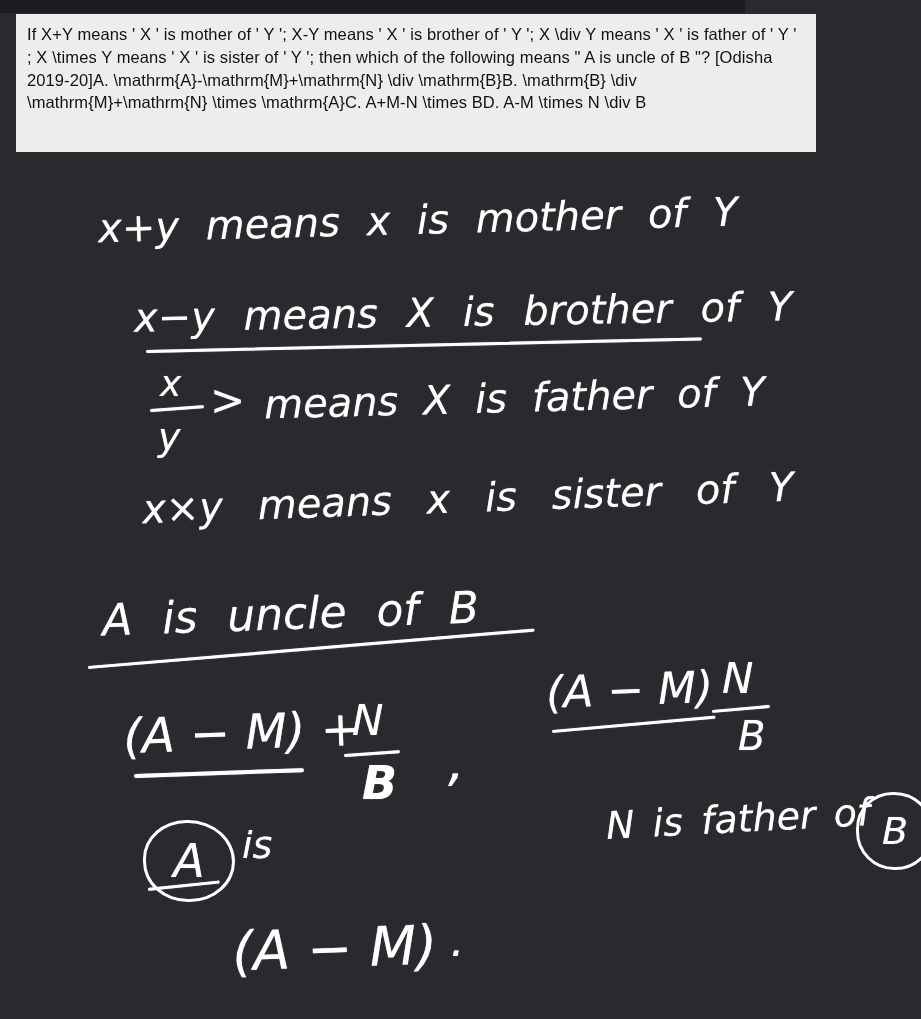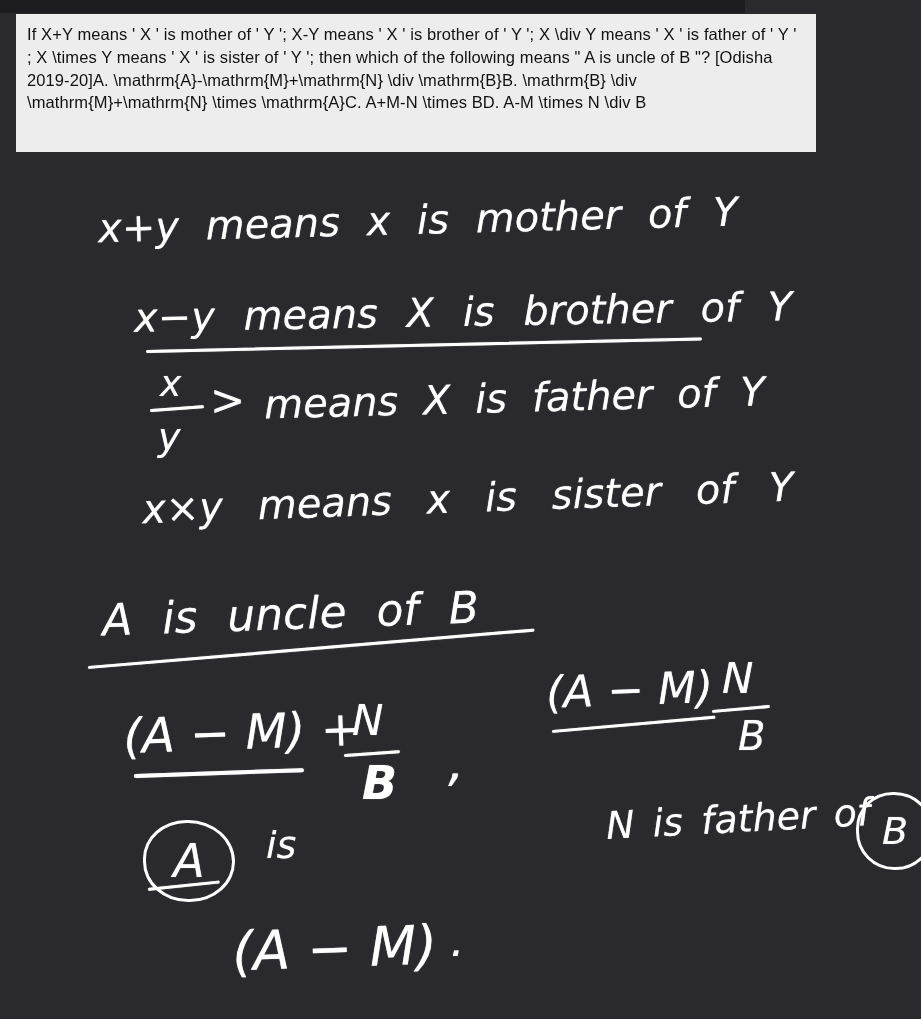--- a/index.html
+++ b/index.html
@@ -84,21 +84,21 @@
   <div class="hw" style="left:546px;top:668px;font-size:44px;transform:rotate(-2deg);">(A − M)</div>
   <div class="stroke" style="left:552px;top:730px;width:164px;transform:rotate(-5deg);"></div>
   <div class="hw" style="left:722px;top:658px;font-size:42px;">N</div>
   <div class="stroke" style="left:712px;top:710px;width:58px;transform:rotate(-5deg);"></div>
   <div class="hw" style="left:738px;top:716px;font-size:40px;">B</div>
 
   <div class="circle" style="left:143px;top:820px;width:86px;height:76px;">
     <span class="hw" style="position:static;font-size:46px;">A</span>
   </div>
   <div class="stroke" style="left:148px;top:888px;width:72px;transform:rotate(-6deg);"></div>
-  <div class="hw" style="left:266px;top:826px;font-size:38px;">is</div>
+  <div class="hw" style="left:242px;top:826px;font-size:38px;">is</div>
 
   <div class="hw" style="left:606px;top:800px;font-size:38px;word-spacing:6px;transform:rotate(-3deg);">N is father of</div>
   <div class="circle" style="left:856px;top:792px;width:72px;height:72px;">
     <span class="hw" style="position:static;font-size:38px;">B</span>
   </div>
 
   <div class="hw" style="left:232px;top:922px;font-size:54px;transform:rotate(-2deg);">(A − M)</div>
   <div class="hw" style="left:448px;top:932px;font-size:44px;">·</div>
 
 </div>

